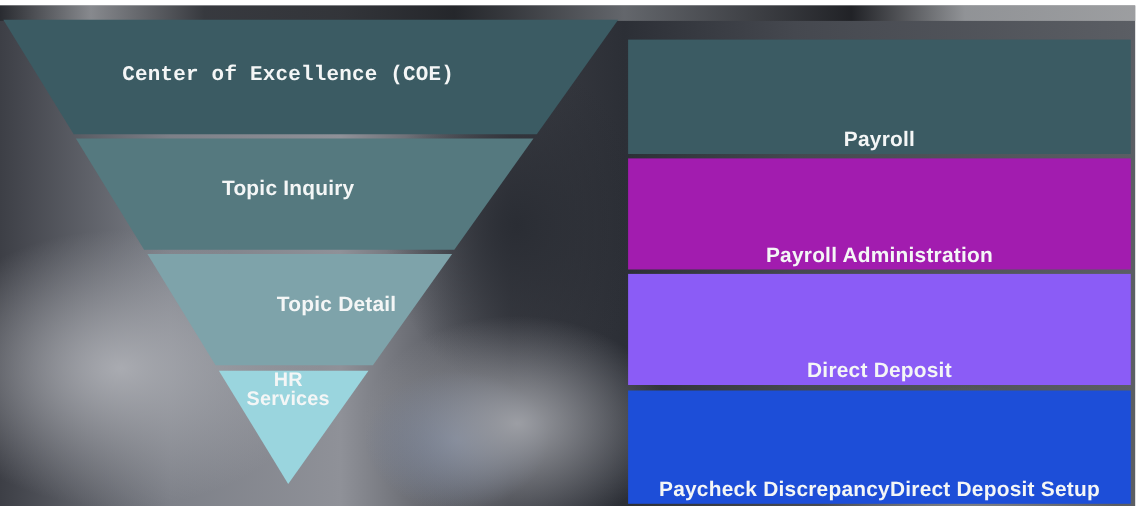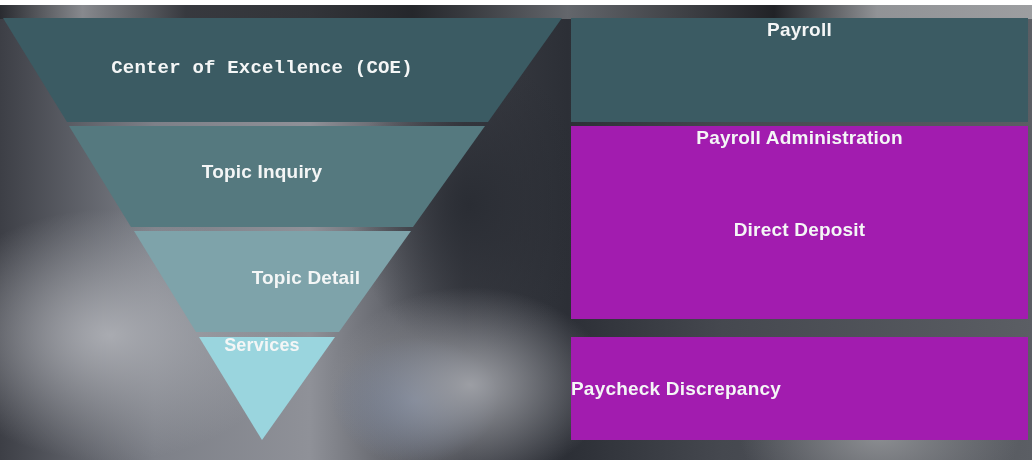--- a/index.html
+++ b/index.html
@@ -18,21 +18,21 @@
         radial-gradient(ellipse 120px 90px at 415px 395px, #6b7892 0%, rgba(107,120,146,0) 70%),
         radial-gradient(ellipse 200px 120px at 880px 430px, #8c8e92 0%, rgba(140,142,146,0) 70%),
         linear-gradient(90deg, #3d3f46 0%, #7d8088 15%, #8f9198 30%, #3b3d44 45%, #2c2f36 55%, #45484f 70%, #5b5e64 100%);
     }
     .bg-strip {
       position: absolute; left: 0; top: 5px; height: 14px; width: 1032px;
       background: linear-gradient(90deg, #26282d 0%, #8e9094 8%, #2a2c31 18%, #1c1e22 40%, #6d7075 55%, #1a1b1f 75%, #9c9ea1 85%, #a8a9ab 100%);
       opacity: 0.85;
     }
     svg.funnel { position: absolute; left: 0; top: 0; }
-    .band { position: absolute; left: 571px; width: 457px; display: flex; align-items: flex-start; justify-content: center; text-align: center; }
+    .band { position: absolute; left: 571px; width: 457px; display: flex; align-items: flex-end; justify-content: center; text-align: center; margin-top: 18px; }
     .label {
       color: #f4f6f6; font-weight: bold; font-size: 19px; letter-spacing: 0.2px;
       position: absolute; text-align: center; white-space: nowrap;
     }
     .band .txt { color: #f4f6f6; font-weight: bold; font-size: 19px; line-height: 24px; letter-spacing: 0.2px; }
     .multi .txt { display: block; }
   </style>
 </head>
 <body>
 
@@ -43,27 +43,29 @@
   <polygon points="3,18 562,18 488,122 67,122" fill="#3b5b63"></polygon>
   <polygon points="69,126 485,126 413,227 131,227" fill="#55797f"></polygon>
   <polygon points="134,231 411,231 339,332 196,332" fill="#7ea3aa"></polygon>
   <polygon points="199,337 335,337 262,440" fill="#9ad5de"></polygon>
 </svg>
 
 <div class="label" style="left:0; width:524px; top:57px;font-family:Liberation Mono, monospace;">Center of Excellence (COE)</div>
 <div class="label" style="left:0; width:524px; top:161px;">Topic Inquiry</div>
 <div class="label" style="left:0; width:524px; top:267px;padding-left:44px;">Topic Detail</div>
 <div class="label" style="left:0; width:524px; top:337px; line-height:17px; font-size:18px;">
+  <div>HR</div>
   <div>Services</div>
 </div>
 
 <div class="band" style="top:18px; height:104px; background:#3b5b63;">
   <span class="txt">Payroll</span>
 </div>
 <div class="band" style="top:126px; height:101px; background:#a21caf;">
   <span class="txt">Payroll Administration</span>
 </div>
-<div class="band" style="top:218px; height:101px; background:#a21caf;">
+<div class="band" style="top:231px; height:101px; background:#8b5cf6;">
   <span class="txt">Direct Deposit</span>
 </div>
-<div class="band multi" style="top:337px; height:103px; background:#a21caf; flex-direction:column;">
+<div class="band multi" style="top:337px; height:103px; background:#1d4ed8; ">
   <span class="txt">Paycheck Discrepancy</span>
+  <span class="txt">Direct Deposit Setup</span>
 </div>
 
 </body></html>

